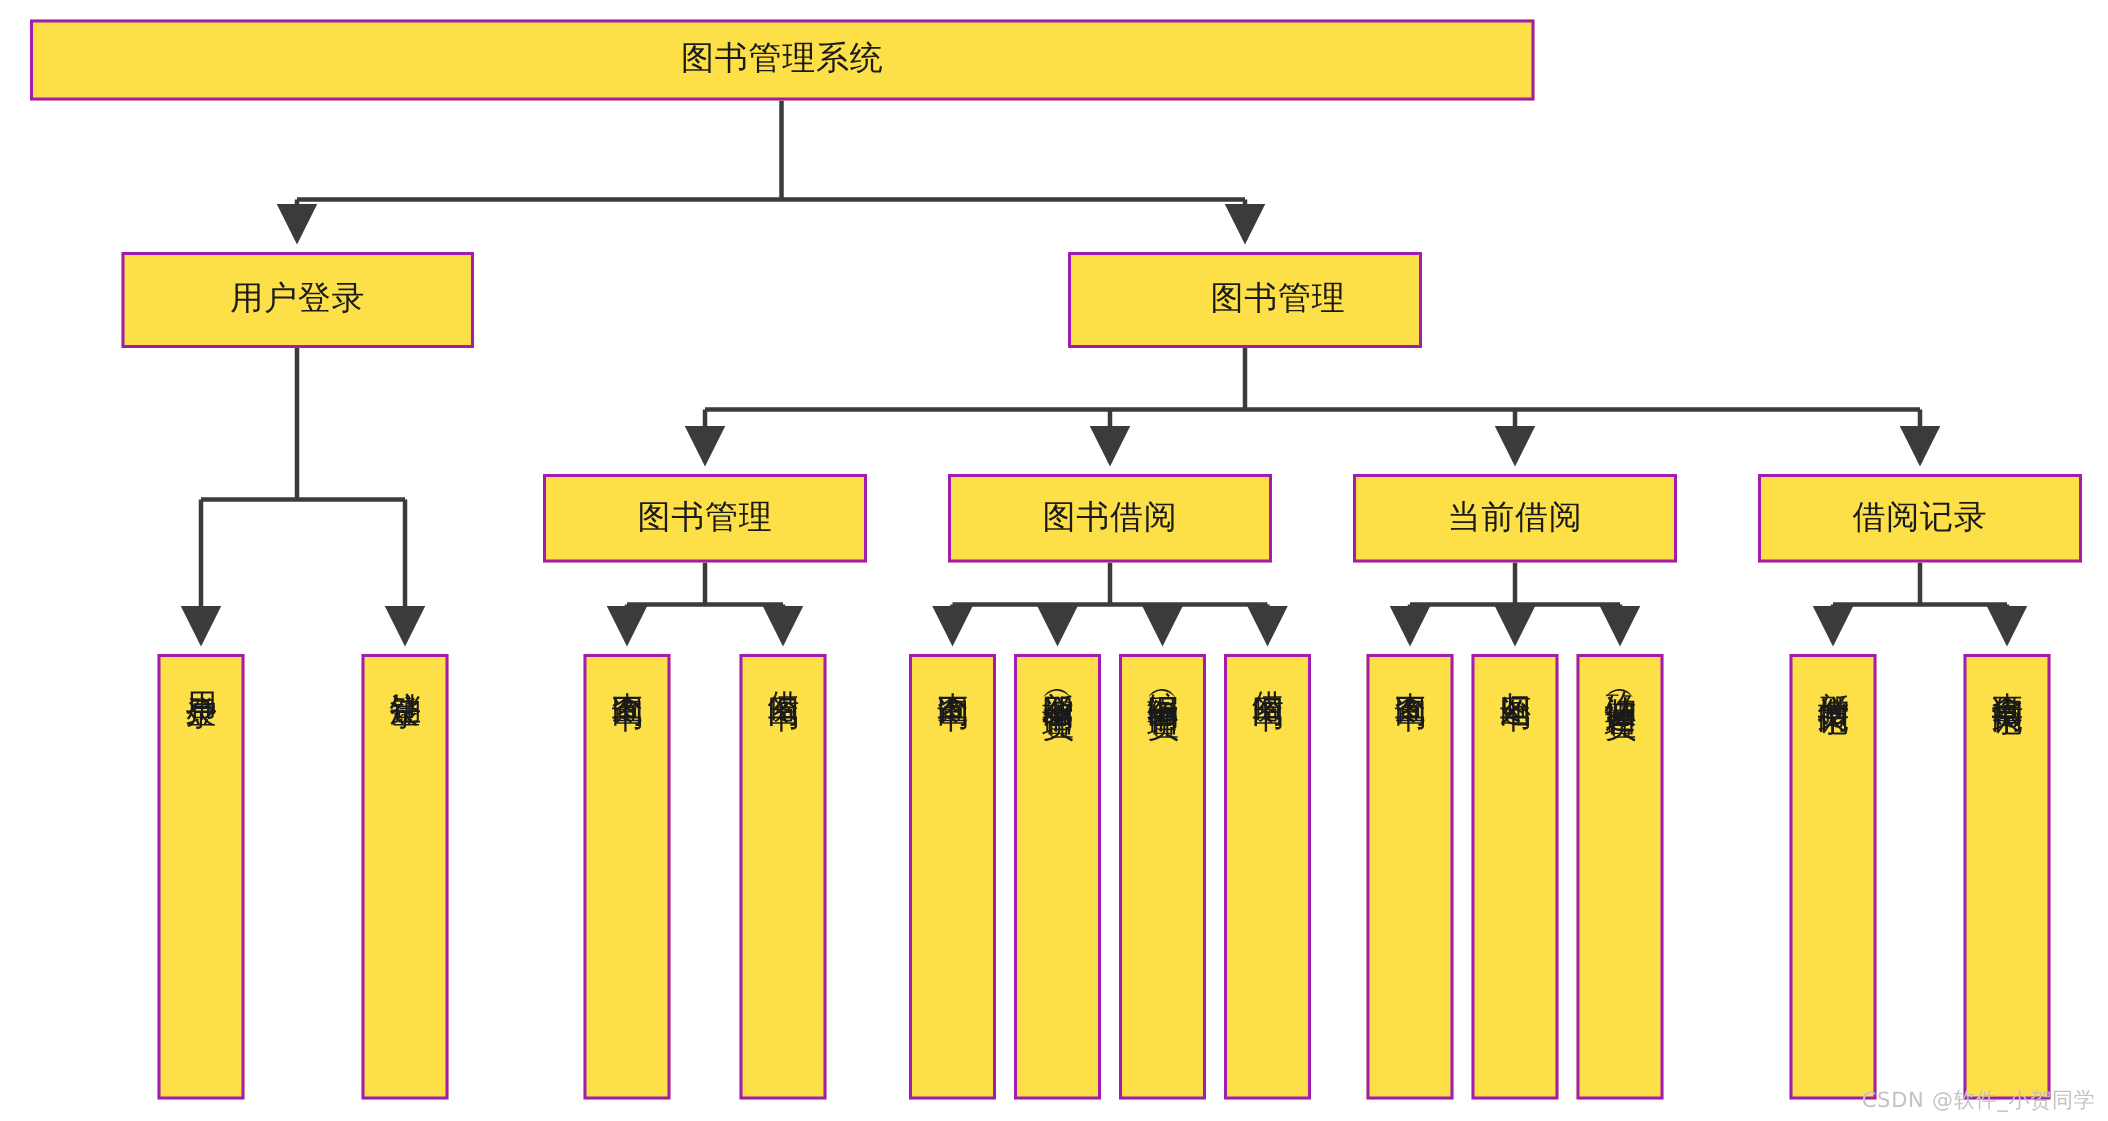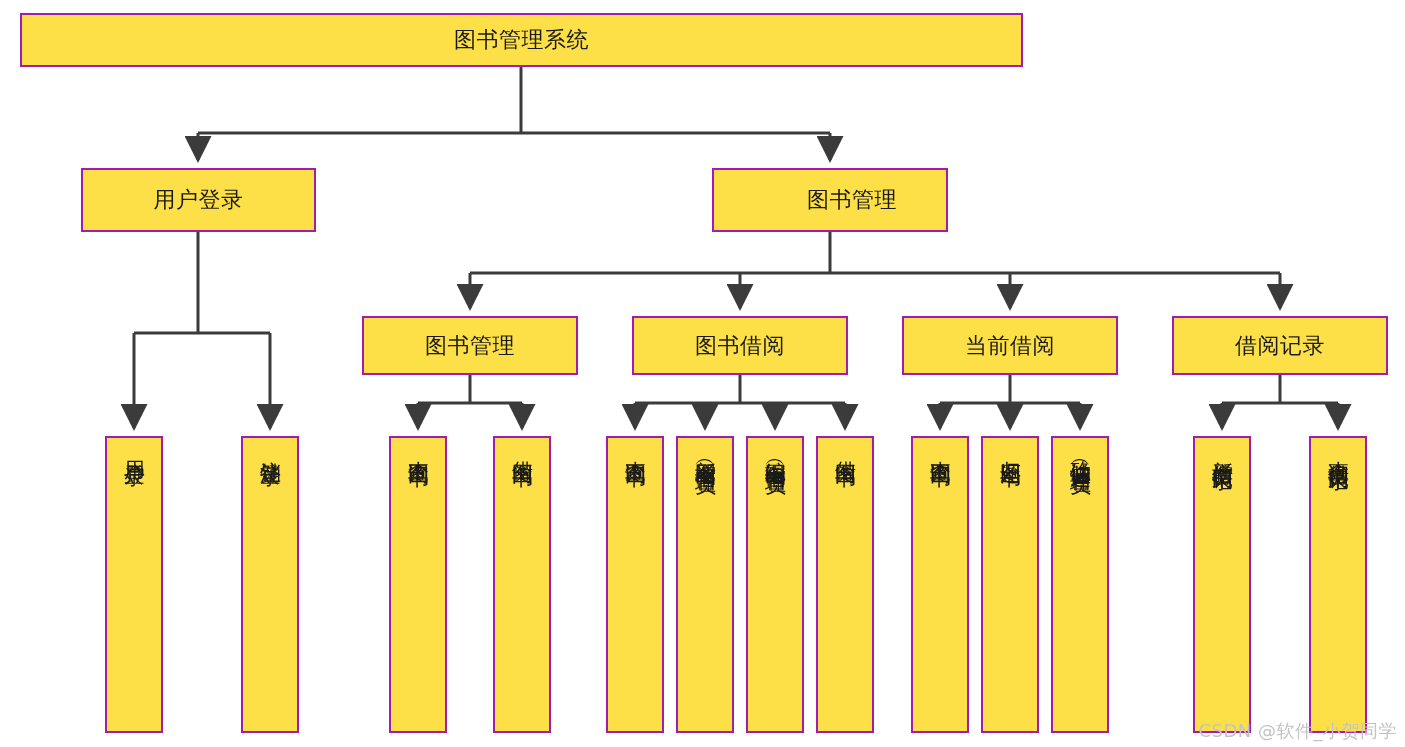--- a/index.html
+++ b/index.html
@@ -59,21 +59,21 @@
     text-orientation: upright;
     font-size: 21px;
     line-height: 1.18;
     letter-spacing: 2px;
     white-space: nowrap;
   }
   .watermark {
     position: absolute;
     right: 8px;
     bottom: 4px;
-    font-size: 18px;
+    font-size: 14px;
     color: #c3c3c3;
     letter-spacing: 0.5px;
     z-index: 3;
     white-space: nowrap;
     font-family: "DejaVu Sans", "Liberation Sans", sans-serif;
   }
 </style>
 </head>
 <body>
 

